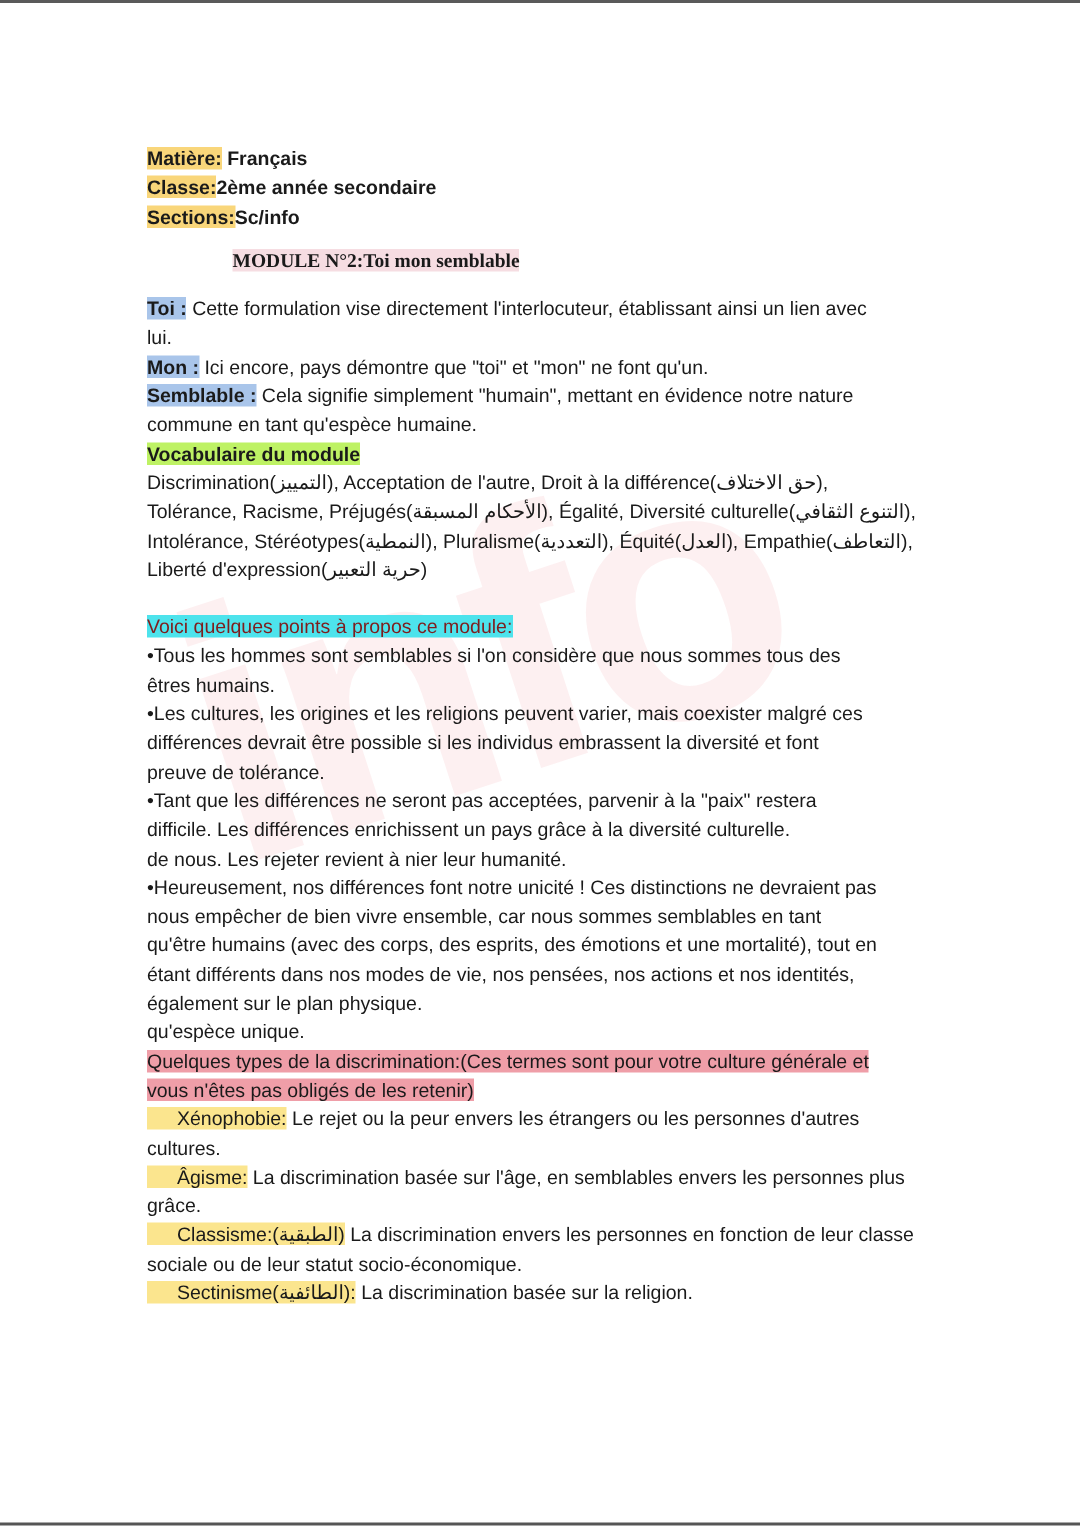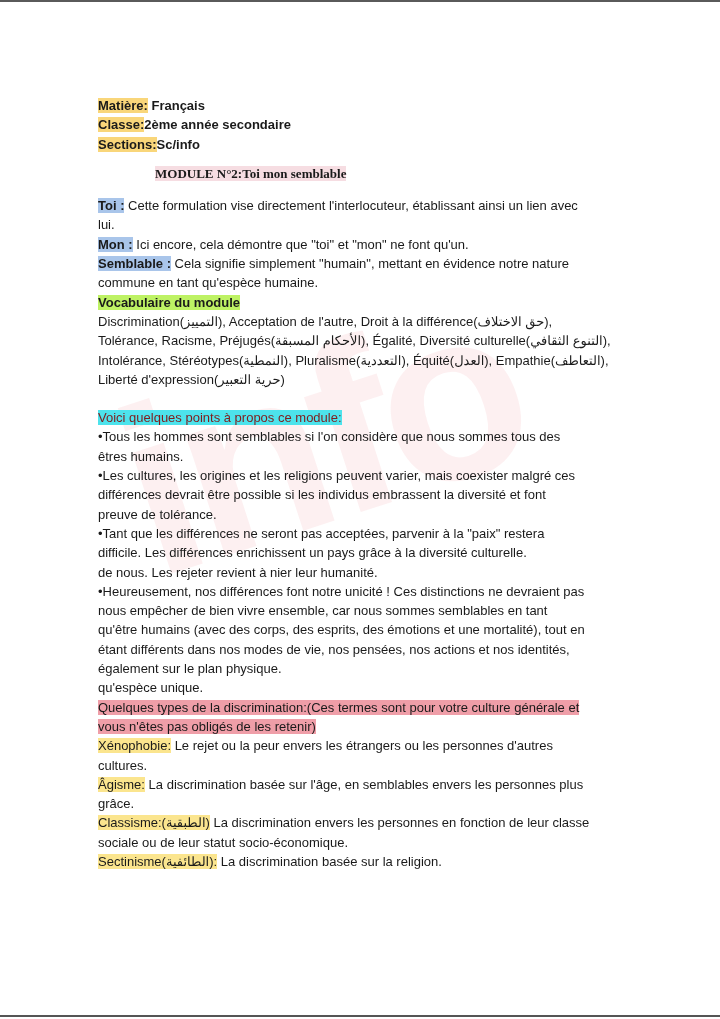--- a/index.html
+++ b/index.html
@@ -11,21 +11,21 @@
   .watermark span { position: absolute; color: rgba(230, 60, 80, 0.08); font-family: "Liberation Sans", sans-serif; font-weight: bold; font-size: 240px; transform: rotate(-18deg); letter-spacing: -10px; }
   .page { position: absolute; left: 98px; top: 86px; width: 560px; z-index: 1; font-size: 13px; line-height: 19.3px; margin-top: 10px; }
   .line { white-space: nowrap; }
   .b { font-weight: bold; }
   .hl-orange { background: #f9d67a; }
   .hl-pink { background: #f6dde2; font-family: Liberation Serif, serif; }
   .hl-blue { background: #a9c5ea; }
   .hl-peach { background: #bef264; }
   .hl-cyan { background: #4de3ec; color: #7f1d1d; }
   .hl-red { background: #ef9ea8; }
-  .hl-yellow { background: #fbe58e; }
+  .hl-yellow { background: #fbe58e; padding-left: 20px; }
   .module-title { margin-left: 57px; margin-top: 10px; margin-bottom: 13px; }
   .spacer { height: 19px; }
 </style>
 </head>
 <body>
 
 <div class="top-border"></div>
 
 <div class="watermark">
   <span style="left:60px; top:0px;">info</span>
@@ -46,21 +46,21 @@
   <div class="line b module-title">
     <span class="hl-pink">MODULE N°2:Toi mon semblable</span>
   </div>
 
   <div>
     <div class="line">
       <span class="b hl-blue">Toi :</span><span> Cette formulation vise directement l'interlocuteur, établissant ainsi un lien avec</span>
     </div>
     <div class="line">lui.</div>
     <div class="line">
-      <span class="b hl-blue">Mon :</span><span> Ici encore, cela démontre que "toi" et "mon" ne font qu'un.</span>
+      <span class="b hl-blue">Mon :</span><span> Ici encore, pays démontre que "toi" et "mon" ne font qu'un.</span>
     </div>
     <div class="line">
       <span class="b hl-blue">Semblable :</span><span> Cela signifie simplement "humain", mettant en évidence notre nature</span>
     </div>
     <div class="line">commune en tant qu'espèce humaine.</div>
   </div>
 
   <div>
     <div class="line b">
       <span class="hl-peach">Vocabulaire du module</span>

